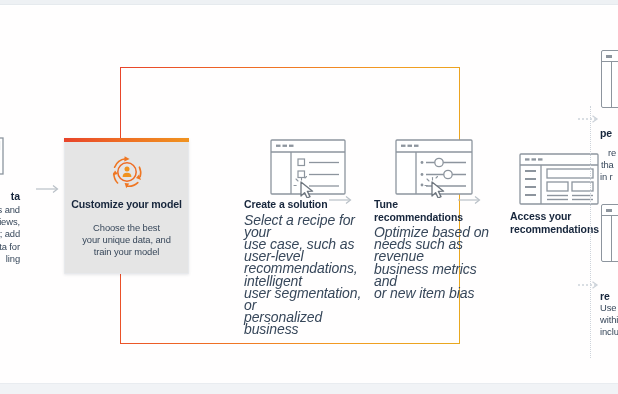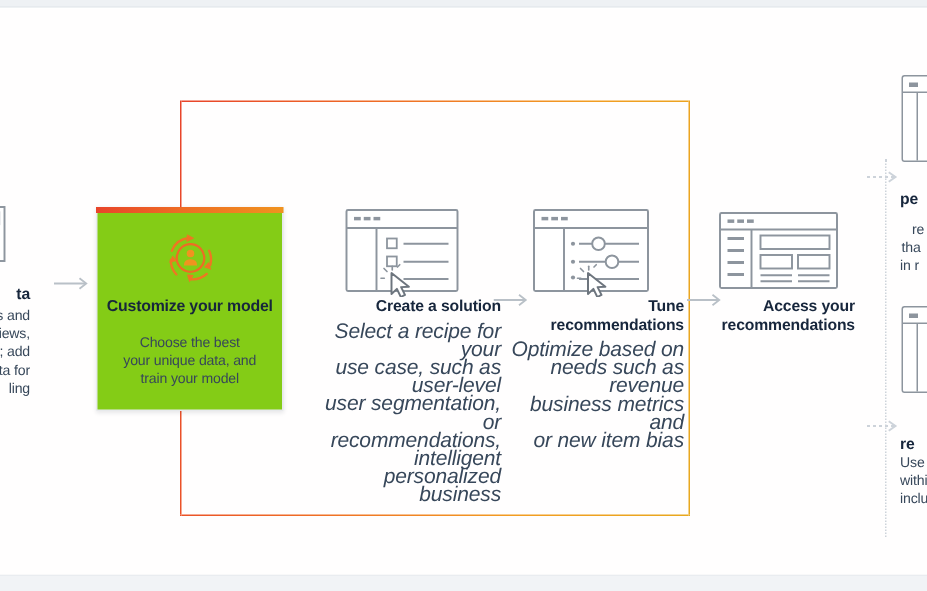--- a/index.html
+++ b/index.html
@@ -30,38 +30,38 @@
   
   #highlight-box {
     position:absolute; left:120px; top:61px; width:340px; height:277px;
     border:1.6px solid;
     border-image: linear-gradient(100deg,#e8442a 0%,#ef6d25 35%,#f29d22 70%,#e8a81f 100%) 1;
     background:transparent;
     pointer-events:none;
   }
 
   
-  .step { position:absolute; text-align:right; }
+  .step { position:absolute; text-align:left;margin-left:40px; }
   .step-title {
     font-weight:bold; font-size:10.5px; color:#17263c;
     line-height:12.5px; letter-spacing:-0.1px;
   }
   .step-desc {
     font-size:14px; color:#37475a; line-height:12.2px;
     margin-top:3px; letter-spacing:-0.1px;font-style:italic;
   }
 
   
   .arrow { position:absolute; }
   .arrow svg { display:block; }
 
   
   #card-customize {
     position:absolute; left:64px; top:132px; width:125px; height:136px;
-    background:#84cc16;
+    background:#e5e5e5;
     border:1px solid #e7e9ec;
     box-shadow:0 1px 3px rgba(20,30,45,.10);
     border-radius:1px;
   }
   #card-customize .card-accent {
     position:absolute; left:-1px; top:-1px; width:125px; height:4px;
     background:linear-gradient(90deg,#e8442a 0%,#ee6c24 45%,#f0931f 100%);
   }
   #card-customize .card-icon {
     margin:11px auto 0; width:44px; height:44px;
@@ -216,22 +216,22 @@
         </g>
         <path d="M31 46 L31 60 L34.6 56.6 L37.2 62 L40 60.6 L37.4 55.4 L42.6 55.2 Z" fill="#fff" stroke="#6d757e" stroke-width="1.3" stroke-linejoin="round"></path>
       </svg>
     </div>
     <div class="step-title">
       <div>Create a solution</div>
     </div>
     <div class="step-desc">
       <div>Select a recipe for your</div>
       <div>use case, such as user-level</div>
+      <div>recommendations, intelligent</div>
       <div>user segmentation, or</div>
-      <div>recommendations, intelligent</div>
       <div>personalized business</div>
     </div>
   </div>
 
   <div class="arrow" style="left:329px; top:189px;">
     <svg width="25" height="10" viewBox="0 0 25 10">
       <line x1="0" y1="5" x2="21" y2="5" stroke="#b9c0c7" stroke-width="1.2"></line>
       <polyline points="17,1.5 21.5,5 17,8.5" fill="none" stroke="#b9c0c7" stroke-width="1.2"></polyline>
     </svg>
   </div>
@@ -278,21 +278,21 @@
     </div>
   </div>
 
   <div class="arrow" style="left:458px; top:189px;">
     <svg width="25" height="10" viewBox="0 0 25 10">
       <line x1="0" y1="5" x2="21" y2="5" stroke="#b9c0c7" stroke-width="1.2"></line>
       <polyline points="17,1.5 21.5,5 17,8.5" fill="none" stroke="#b9c0c7" stroke-width="1.2"></polyline>
     </svg>
   </div>
 
-  <div class="step" style="left:470px; top:130px; width:100px;">
+  <div class="step" style="left:470px; top:142px; width:100px;">
     <div style="height:62px;">
       <svg viewBox="0 0 82 62" width="82" height="62" style="display:block;margin:0 auto;">
         <rect x="1" y="6" width="78" height="50" fill="#fff" stroke="#8d959e" stroke-width="1.3" rx="1"></rect>
         <line x1="1" y1="17" x2="79" y2="17" stroke="#8d959e" stroke-width="1.3"></line>
         <g fill="#8d959e">
           <rect x="6" y="10.3" width="4.5" height="2.3"></rect>
           <rect x="12.5" y="10.3" width="4.5" height="2.3"></rect>
           <rect x="19" y="10.3" width="4.5" height="2.3"></rect>
         </g>
         <line x1="22" y1="17" x2="22" y2="56" stroke="#8d959e" stroke-width="1.3"></line>

